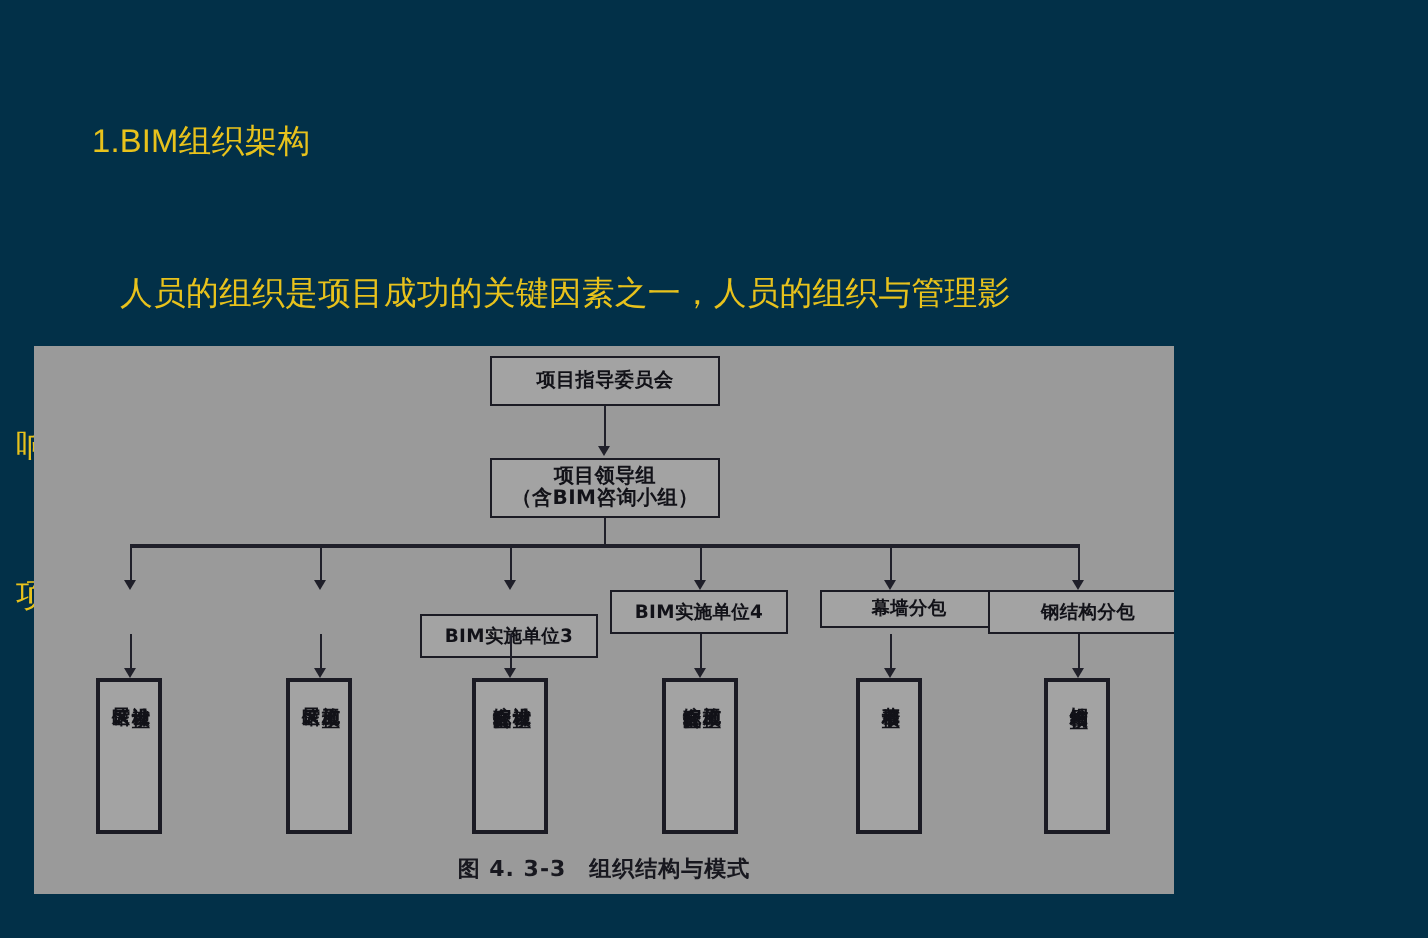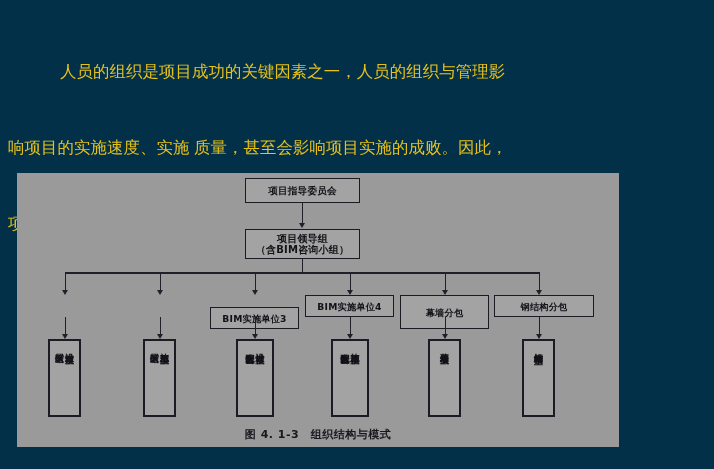--- a/index.html
+++ b/index.html
@@ -35,21 +35,20 @@
 
   
   #diagram-panel {
     position: absolute;
     left: 17px;
     top: 173px;
     width: 570px;
     height: 274px;
     background: #9a9a9a;
     overflow: hidden;
-    padding-left: 32px;
   }
   #diagram-inner {
     position: absolute;
     inset: 0;
   }
 
   .dbox {
     position: absolute;
     background: #a3a3a3;
     border: 1.6px solid #1b1b24;
@@ -123,20 +122,21 @@
     font-family: "DejaVu Sans", "Liberation Sans", sans-serif;
     font-size: 11px;
     font-weight: 700;
     letter-spacing: 0.5px;
   }
 </style>
 </head>
 <body>
 
 <div id="slide-text">
+  <span class="tline ind-1">1.BIM组织架构</span>
   <span class="tline ind-2">人员的组织是项目成功的关键因素之一，人员的组织与管理影</span>
   <span class="tline">响项目的实施速度、实施 质量，甚至会影响项目实施的成败。因此，</span>
   <span class="tline">项目启动时首先要建立合理的组织结构与模式。组织结构与模式如</span>
 </div>
 
 <div id="diagram-panel">
   <div id="diagram-inner">
 
     <div class="dbox top" style="left:228px; top:5px; width:115px; height:25px;">项目指导委员会</div>
 
@@ -158,21 +158,21 @@
     <div class="arrow" style="left:235px; top:117px;"></div>
     <div class="vline" style="left:332.6px; top:99px; height:20px;"></div>
     <div class="arrow" style="left:330px; top:117px;"></div>
     <div class="vline" style="left:427.6px; top:99px; height:20px;"></div>
     <div class="arrow" style="left:425px; top:117px;"></div>
     <div class="vline" style="left:521.6px; top:99px; height:20px;"></div>
     <div class="arrow" style="left:519px; top:117px;"></div>
 
     <div class="dbox" style="left:193px; top:134px; width:89px; height:22px;">BIM实施单位3</div>
     <div class="dbox" style="left:288px; top:122px; width:89px; height:22px;text-align:center;">BIM实施单位4</div>
-    <div class="dbox" style="left:383px; top:122px; width:89px; height:34px;">幕墙分包</div>
+    <div class="dbox" style="left:393px; top:122px; width:89px; height:19px;">幕墙分包</div>
     <div class="dbox" style="left:477px; top:122px; width:100px; height:22px;">钢结构分包</div>
 
     <div class="vline" style="left:47.6px;  top:144px; height:20px;"></div>
     <div class="arrow" style="left:45px;    top:161px;"></div>
     <div class="vline" style="left:142.6px; top:144px; height:20px;"></div>
     <div class="arrow" style="left:140px;   top:161px;"></div>
     <div class="vline" style="left:237.6px; top:144px; height:20px;"></div>
     <div class="arrow" style="left:235px;   top:161px;"></div>
     <div class="vline" style="left:332.6px; top:144px; height:20px;"></div>
     <div class="arrow" style="left:330px;   top:161px;"></div>
@@ -199,14 +199,14 @@
     </div>
     <div class="vbox" style="left:411px; top:166px; width:33px; height:78px;">
       <span class="vcol">幕墙模型</span>
     </div>
     <div class="vbox" style="left:505px; top:166px; width:33px; height:78px;">
       <span class="vcol">钢结构模型</span>
     </div>
 
   </div>
 
-  <div id="diagram-caption">图 4. 1-3　组织结构与模式</div>
+  <div id="diagram-caption">图 4. 3-3　组织结构与模式</div>
 </div>
 
 </body></html>

